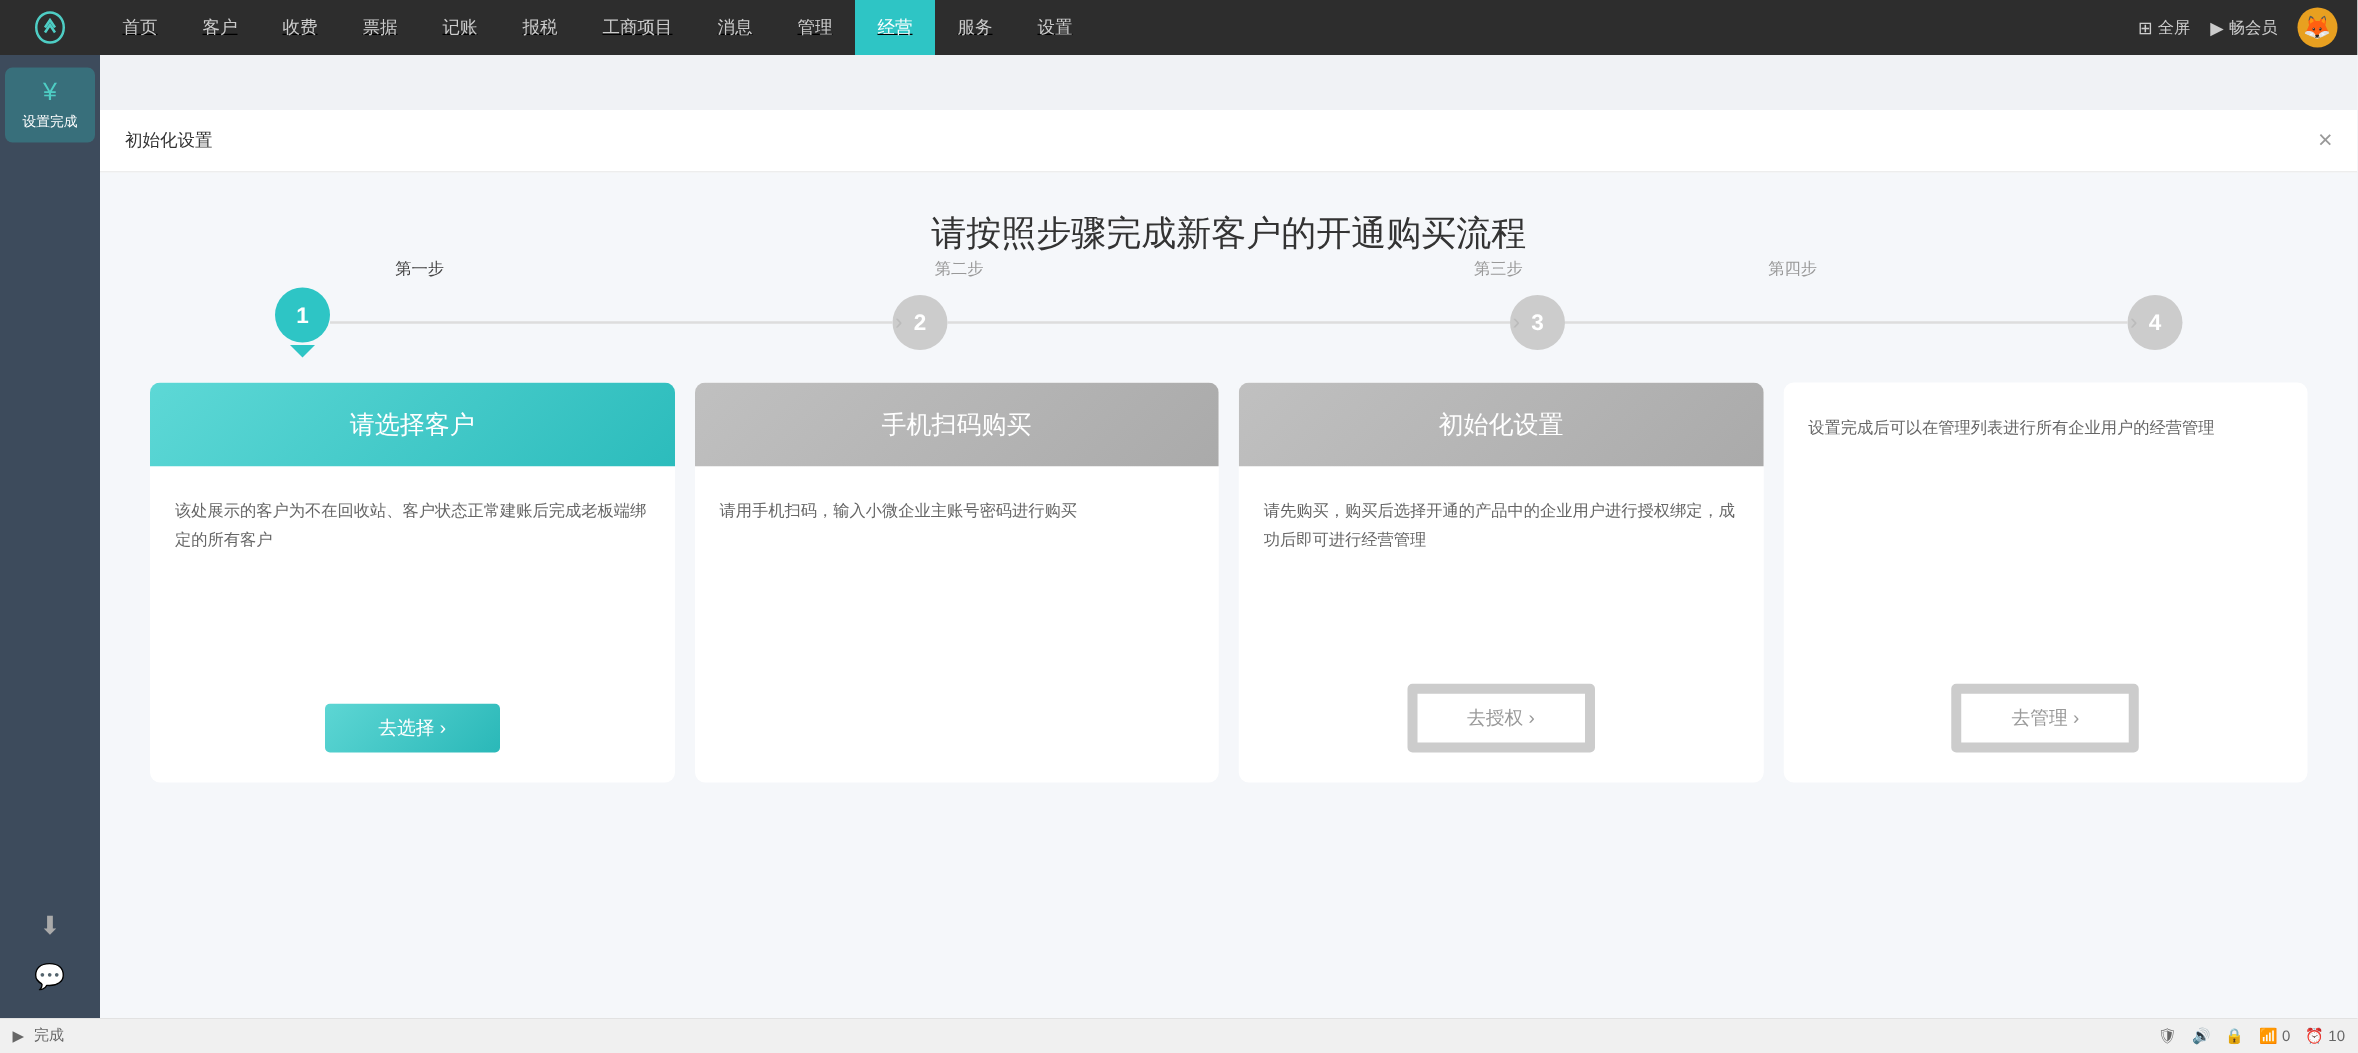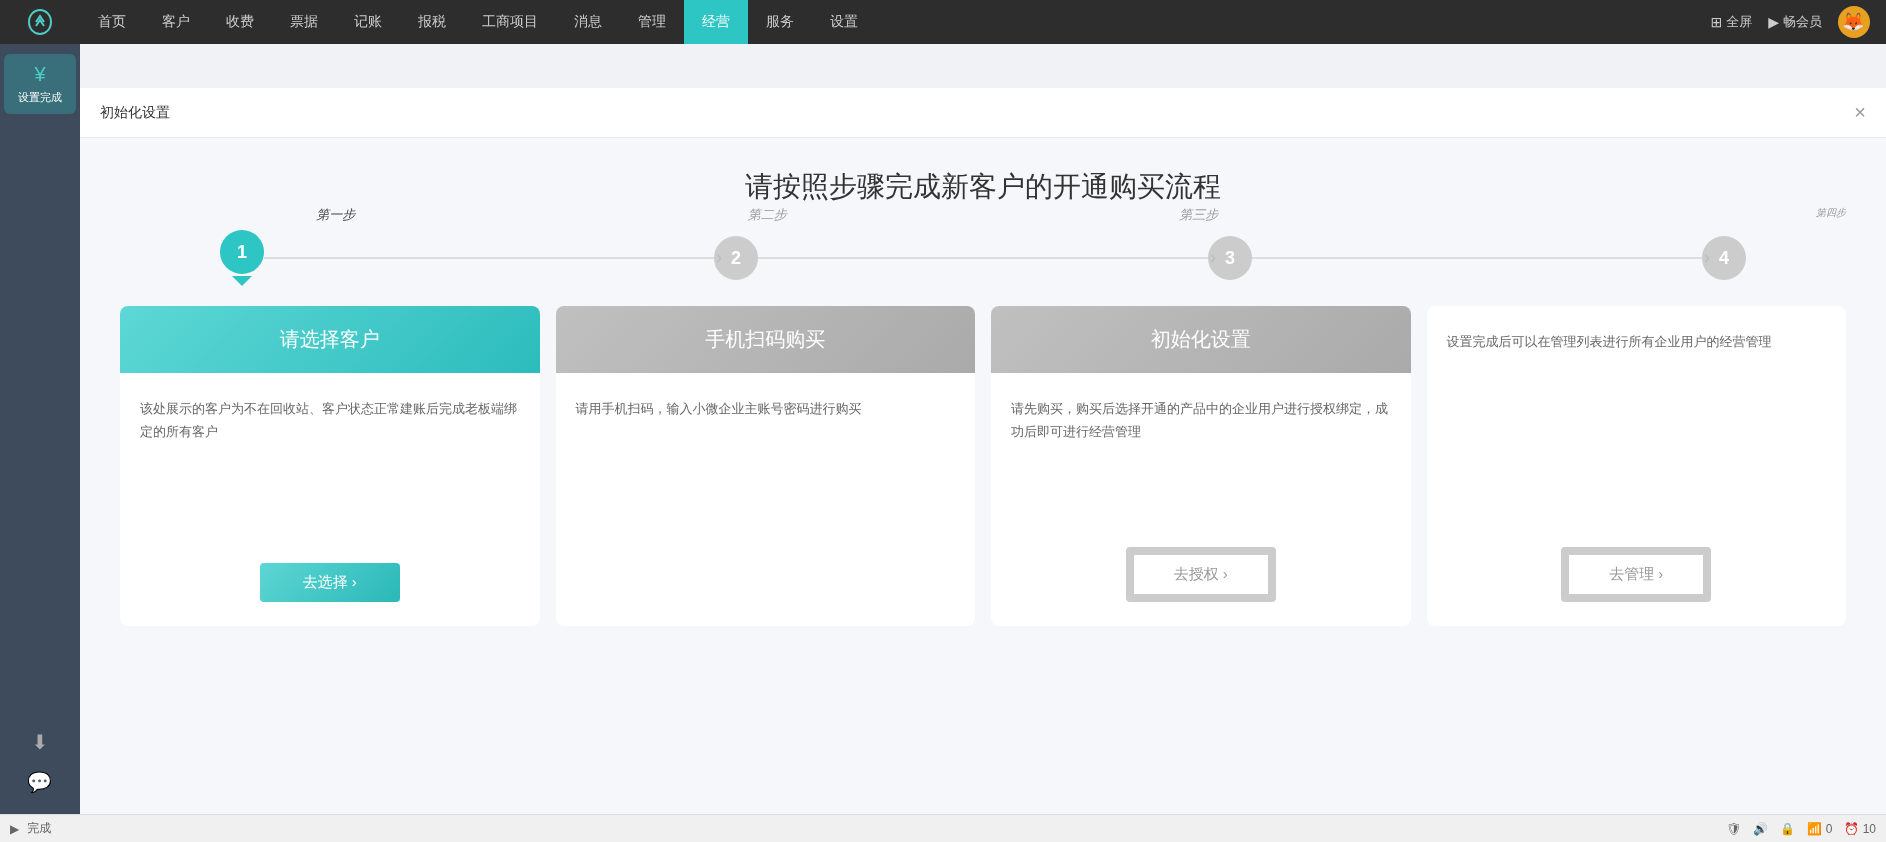--- a/index.html
+++ b/index.html
@@ -27,20 +27,21 @@
       background: transparent;
       display: flex;
       align-items: center;
       justify-content: center;
     }
     .nav-items {
       display: flex;
       align-items: center;
       flex: 1;
       height: 44px;
+      text-decoration: underline;
     }
     .nav-item {
       color: #ccc;
       font-size: 14px;
       padding: 0 18px;
       height: 44px;
       display: flex;
       align-items: center;
       cursor: pointer;
       white-space: nowrap;
@@ -336,25 +337,25 @@
   <div class="page-header">
     <span class="page-title">初始化设置</span>
     <span class="close-btn">×</span>
   </div>
 
   <div class="inner-content">
     <div class="main-title">请按照步骤完成新客户的开通购买流程</div>
 
     <div class="steps-section">
 
-      <div style="display:flex; padding: 0 0px; margin-bottom:6px;font-style:italic;">
+      <div style="display:flex; padding: 0 0px; margin-bottom:6px;">
         <div style="flex:1; text-align:center; font-size:13px; color:#444;">第一步</div>
         <div style="flex:1; text-align:center; font-size:13px; color:#999;">第二步</div>
         <div style="flex:1; text-align:center; font-size:13px; color:#999;">第三步</div>
-        <div style="flex:1; text-align:right; font-size:10px; color:#999;">第四步</div>
+        <div style="flex:1; text-align:left; font-size:13px; color:#999;">第四步</div>
       </div>
 
       <div style="display:flex; align-items:center; padding: 0 100px; margin-bottom: 4px;">
 
         <div style="display:flex; flex-direction:column; align-items:center; flex:0 0 auto;">
           <div style="width:44px;height:44px;border-radius:50%;background:#2ec5c5;display:flex;align-items:center;justify-content:center;color:#fff;font-size:18px;font-weight:bold;">1</div>
           <div class="triangle-down"></div>
         </div>
 
         <div style="flex:1;height:2px;background:#ddd;position:relative;">

